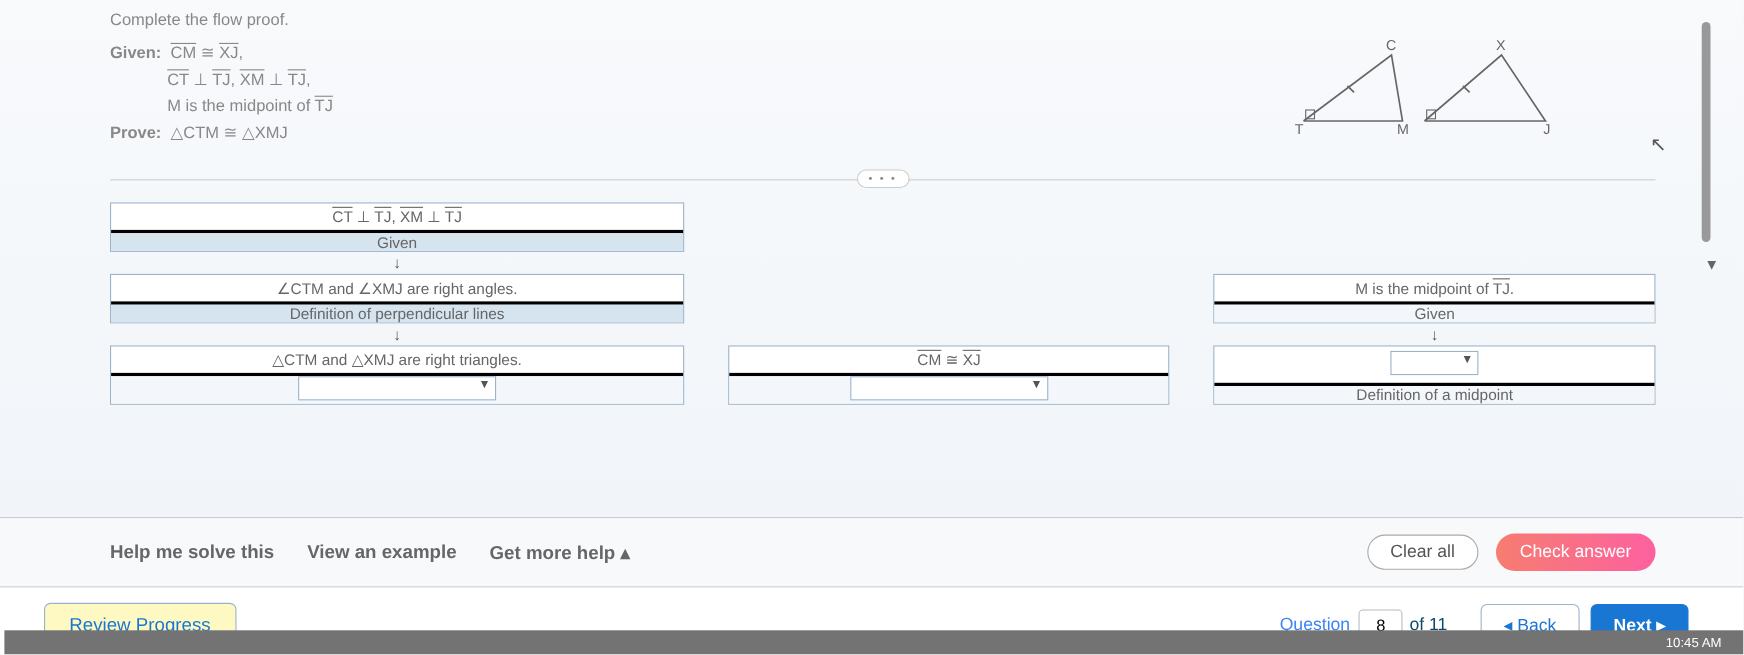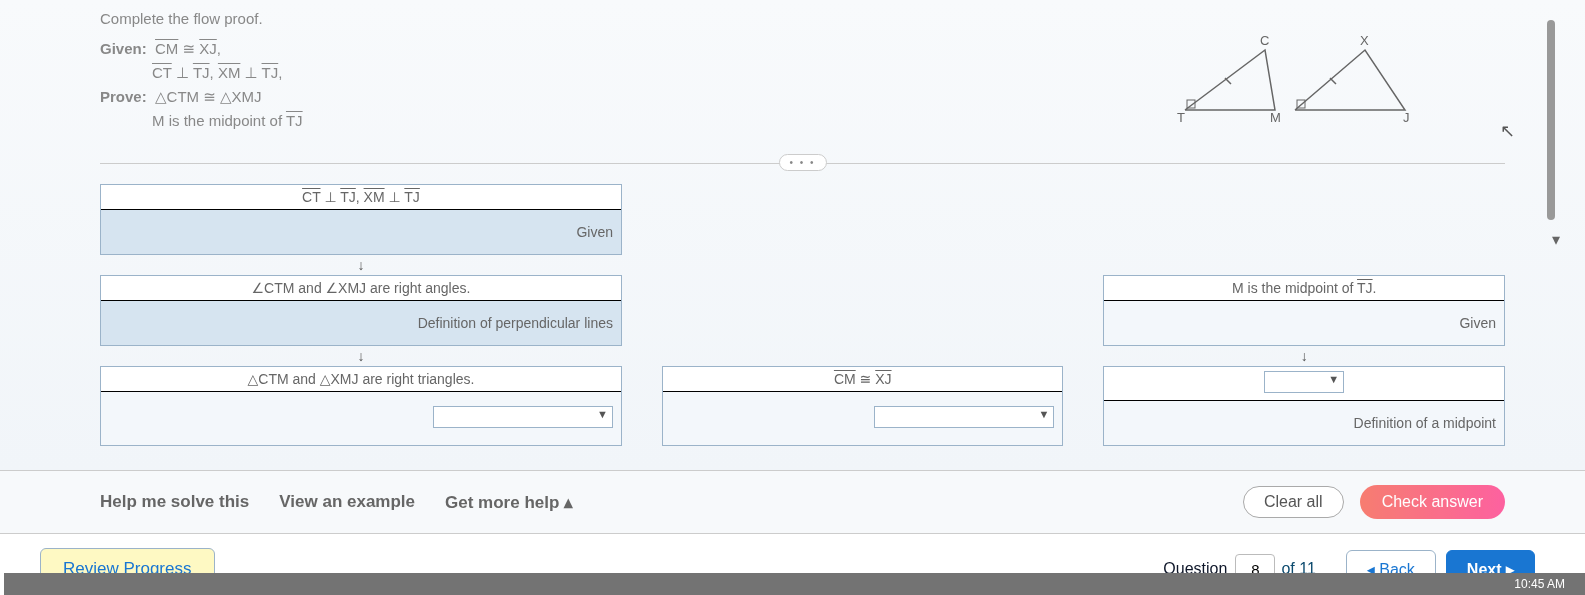--- a/index.html
+++ b/index.html
@@ -78,22 +78,22 @@
   .flow-col { flex: 1; display: flex; flex-direction: column; align-items: stretch; }
   .flow-col.col1 { flex: 1.3; }
   .flow-col.col3 { flex: 1; }
   .flow-box {
     border: 1px solid #9bb3c9;
     background: #fff;
     text-align: center;
     font-size: 14px;
     color: #666;
   }
-  .flow-box .stmt { padding: 4px 8px; border-bottom: 1px solid #000000; }
-  .flow-box .reason { padding: 14px 8px; background: #f3f7fb; text-align: right; }
+  .flow-box .stmt { padding: 4px 8px; border-bottom: 3px solid #000000; }
+  .flow-box .reason { padding: 0 8px; background: #f3f7fb; }
   .flow-box .reason.highlighted { background: #d6e4f0; }
   .flow-arrow { text-align: center; font-size: 14px; color: #555; padding: 2px 0; }
   .dropdown {
     display: inline-block;
     border: 1px solid #9bb3c9;
     background: #fff;
     min-width: 180px;
     height: 22px;
     position: relative;
   }
@@ -150,21 +150,21 @@
   .review-btn {
     border: 1px solid #9bb3c9;
     border-radius: 6px;
     padding: 10px 22px;
     background: #fef9c3;
     font-size: 17px;
     color: #1976d2;
     cursor: pointer;
   }
   .footer-bar .spacer { flex: 1; }
-  .question-label { color: #0f172a; font-size: 16px; margin-right: 8px; }
+  .question-label { color: #3b82f6; font-size: 16px; margin-right: 8px; }
   .question-input {
     width: 40px;
     height: 30px;
     text-align: center;
     border: 1px solid #bbb;
     border-radius: 4px;
     font-size: 15px;
     margin-right: 6px;
   }
   .of-label { color: #0c4a6e; font-size: 16px; margin-right: 30px; }
@@ -205,24 +205,24 @@
 
   <div class="problem-header">
     <div class="instruction">Complete the flow proof.</div>
     <div class="given-prove">
       <div><strong>Given:</strong>&nbsp;
         <span class="overline">CM</span> ≅ <span class="overline">XJ</span>,
       </div>
       <div style="padding-left:52px;">
         <span class="overline">CT</span> ⊥ <span class="overline">TJ</span>, <span class="overline">XM</span> ⊥ <span class="overline">TJ</span>,
       </div>
+      <div style="padding-left:52px;">M is the midpoint of <span class="overline">TJ</span></div>
       <div><strong>Prove:</strong>&nbsp;
         <span>△CTM ≅ △XMJ</span>
       </div>
-      <div style="padding-left:52px;">M is the midpoint of <span class="overline">TJ</span></div>
     </div>
   </div>
 
   <div class="diagram">
     <svg width="260" height="100" viewBox="0 0 260 100">
 
       <polyline points="20,80 100,20 110,80 20,80" fill="none" stroke="#666" stroke-width="1.5"></polyline>
 
       <rect x="22" y="70" width="8" height="8" fill="none" stroke="#666" stroke-width="1"></rect>
 

